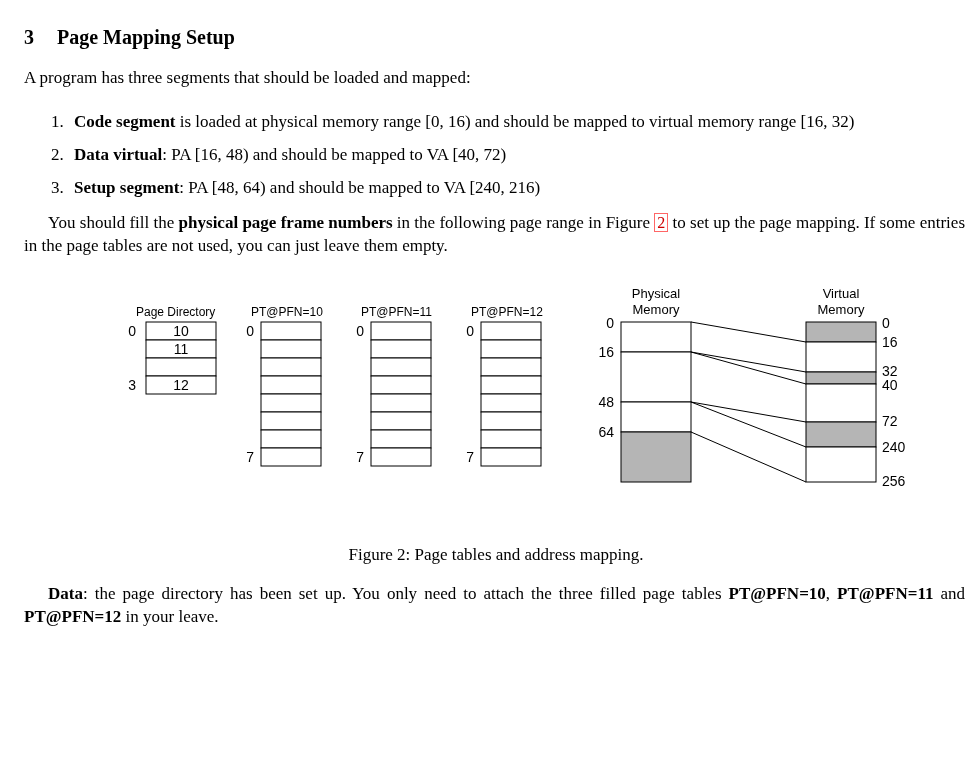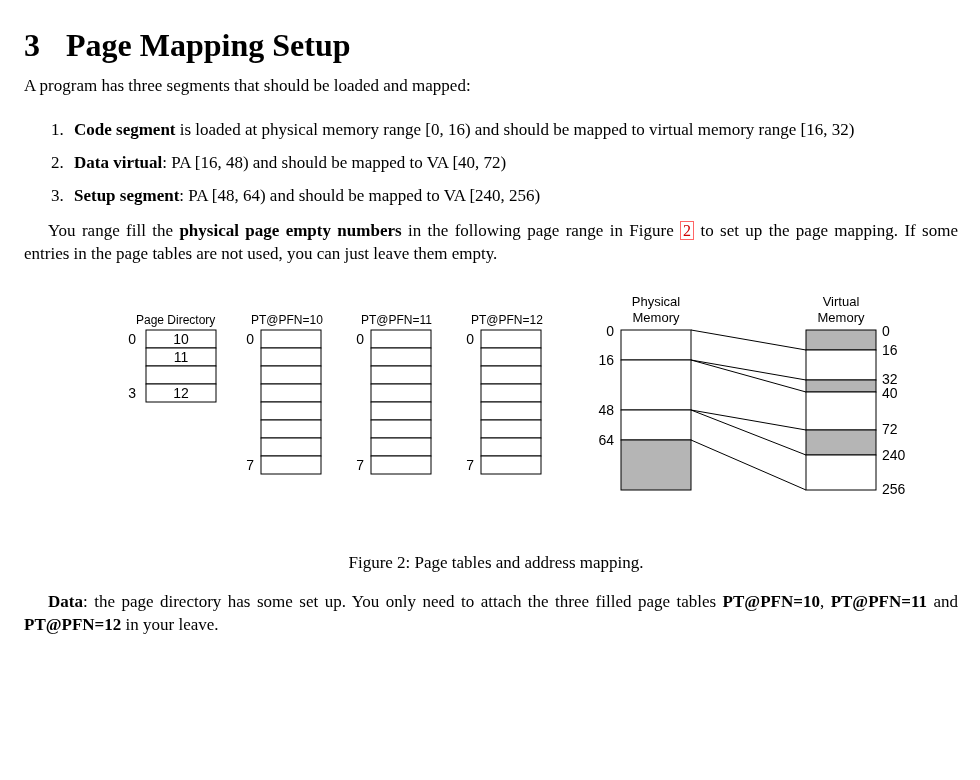--- a/index.html
+++ b/index.html
@@ -7,29 +7,29 @@
     font-size: 17px;
     line-height: 1.35;
     margin: 0;
     padding: 24px 12px 24px 24px;
     color: #000;
     background: #fff;
     width: 980px;
     box-sizing: border-box;
   }
   h2.section {
-    font-size: 32px;
+    font-size: 20px;
     font-weight: bold;
-    margin: 0 0 8px 0;
+    margin: 0 0 16px 0;
   }
   h2.section .secnum {
     display: inline-block;
     margin-right: 18px;
   }
-  p { margin: 0 10px 12px 0; text-align: justify; }
+  p { margin: 0 3px 12px 0; text-align: justify; }
   p.indent { text-indent: 24px; }
   ol.segments {
     margin: 21px 0 12px 0;
     padding-left: 44px;
   }
   ol.segments li {
     margin-bottom: 10px;
     padding-left: 6px;
   }
   .figref {
@@ -60,26 +60,26 @@
 <p>A program has three segments that should be loaded and mapped:</p>
 
 <ol class="segments">
   <li>
     <b>Code segment</b><span> is loaded at physical memory range [0, 16) and should be mapped to virtual memory range [16, 32)</span>
   </li>
   <li>
     <b>Data virtual</b><span>: PA [16, 48) and should be mapped to VA [40, 72)</span>
   </li>
   <li>
-    <b>Setup segment</b><span>: PA [48, 64) and should be mapped to VA [240, 256)</span>
+    <b>Setup segment</b><span>: PA [48, 64) and should be mapped to VA [240, 216)</span>
   </li>
 </ol>
 
 <p class="indent">
-  <span>You range fill the </span><b>physical page empty numbers</b><span> in the following page range in Figure </span><span class="figref">2</span><span> to set up the page mapping. If some entries in the page tables are not used, you can just leave them empty.</span>
+  <span>You should fill the </span><b>physical page frame numbers</b><span> in the following page range in Figure </span><span class="figref">2</span><span> to set up the page mapping. If some entries in the page tables are not used, you can just leave them empty.</span>
 </p>
 
 <div class="figwrap">
 <svg class="fig" width="860" height="260" viewBox="0 0 860 260">
   <style>
     .lbl { font-family: Arial, Helvetica, sans-serif; font-size: 13px; }
     .lbls { font-family: Arial, Helvetica, sans-serif; font-size: 12px; }
     .val { font-family: Arial, Helvetica, sans-serif; font-size: 14px; text-anchor: middle; }
     .tick { font-family: Arial, Helvetica, sans-serif; font-size: 14px; }
     .box { fill: #fff; stroke: #000; stroke-width: 1; }
@@ -182,14 +182,14 @@
     <line class="line" x1="625" y1="126" x2="740" y2="146"></line>
 
     <line class="line" x1="625" y1="126" x2="740" y2="171"></line>
     <line class="line" x1="625" y1="156" x2="740" y2="206"></line>
   </g>
 </svg>
 <div class="caption">Figure 2: Page tables and address mapping.</div>
 </div>
 
 <p class="indent">
-  <b>Data</b><span>: the page directory has some set up. You only need to attach the three filled page tables </span><b>PT@PFN=10</b>, <b>PT@PFN=11</b> and <b>PT@PFN=12</b><span> in your leave.</span>
+  <b>Data</b><span>: the page directory has been set up. You only need to attach the three filled page tables </span><b>PT@PFN=10</b>, <b>PT@PFN=11</b> and <b>PT@PFN=12</b><span> in your leave.</span>
 </p>
 
 </body></html>

